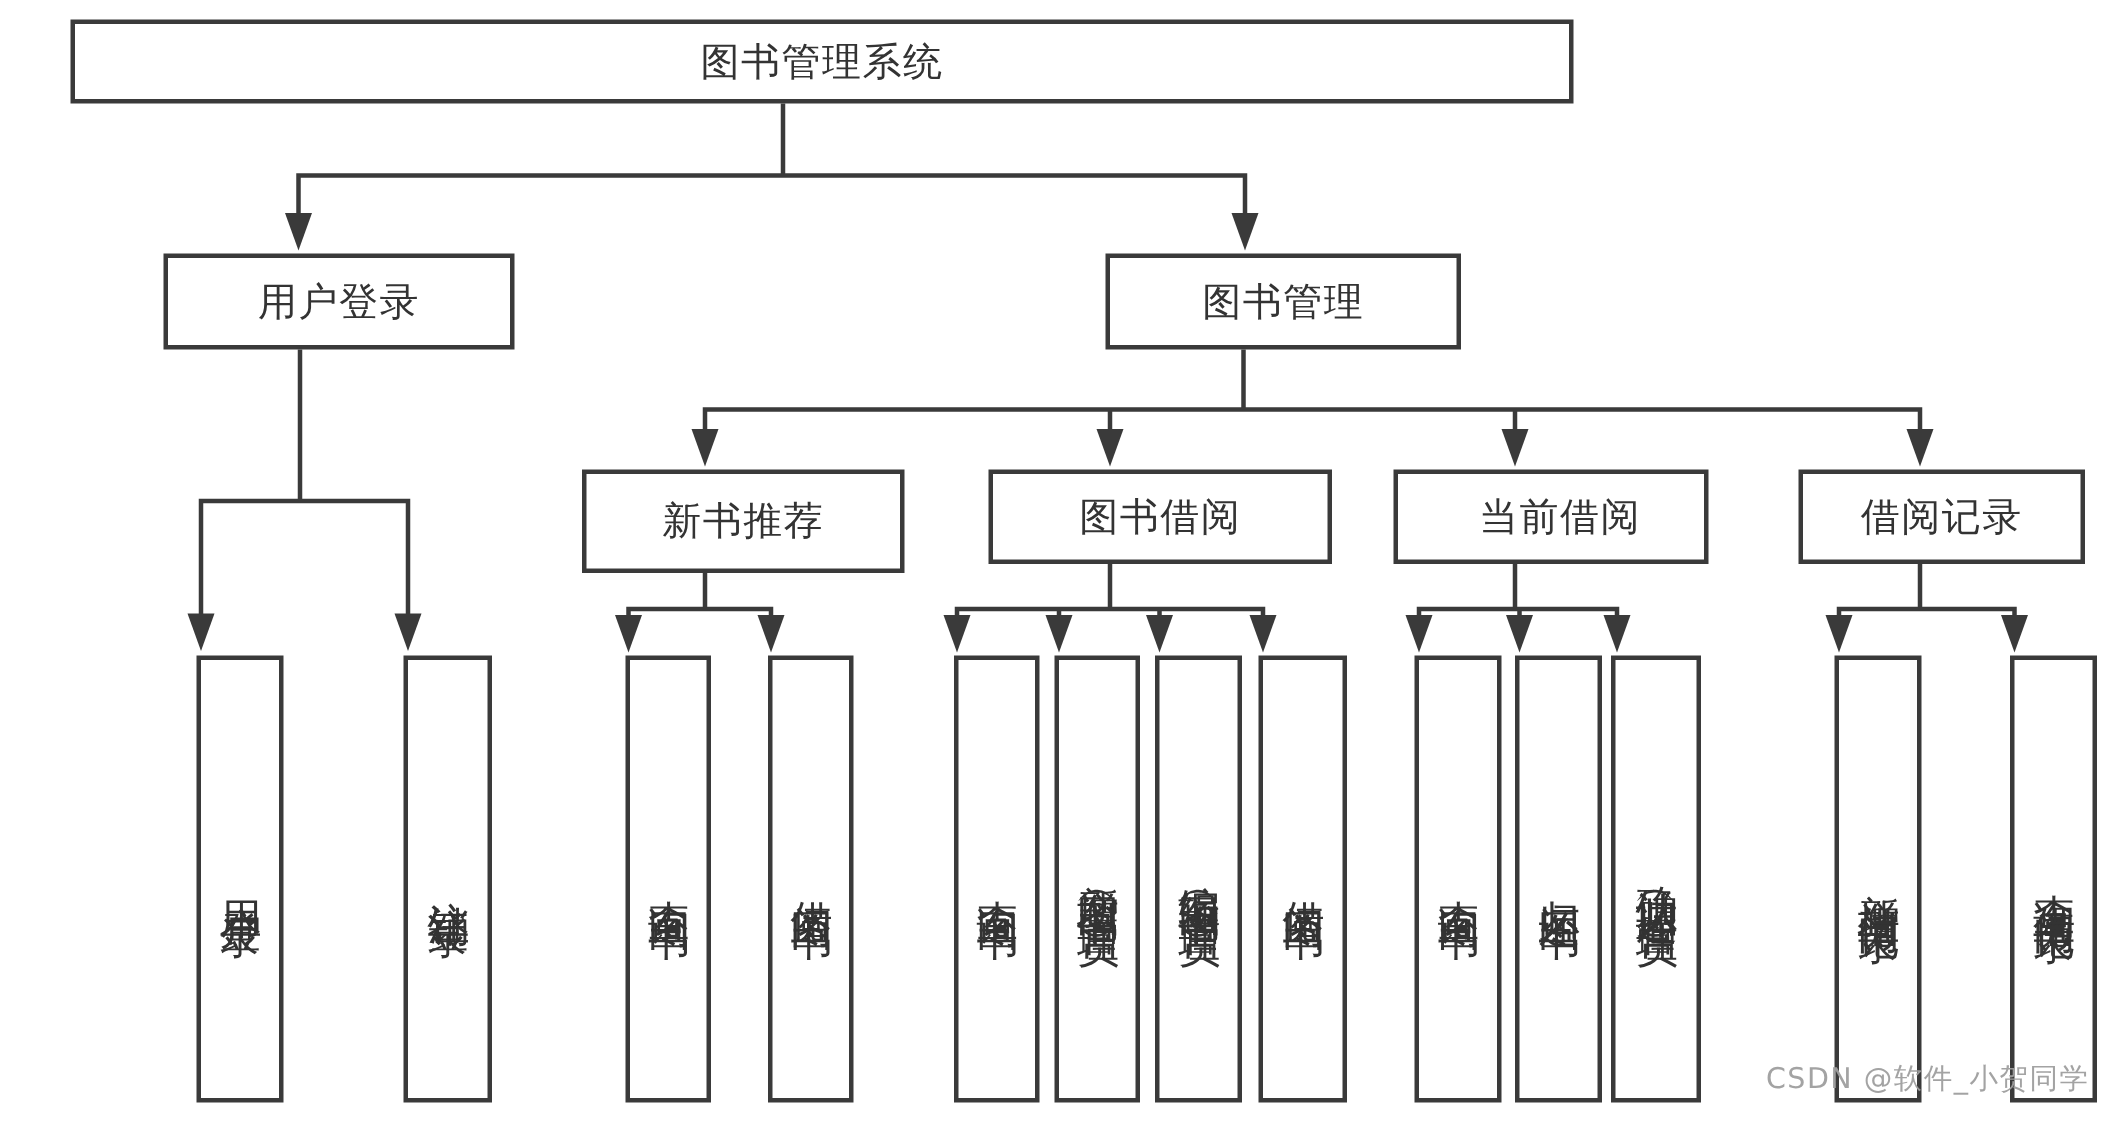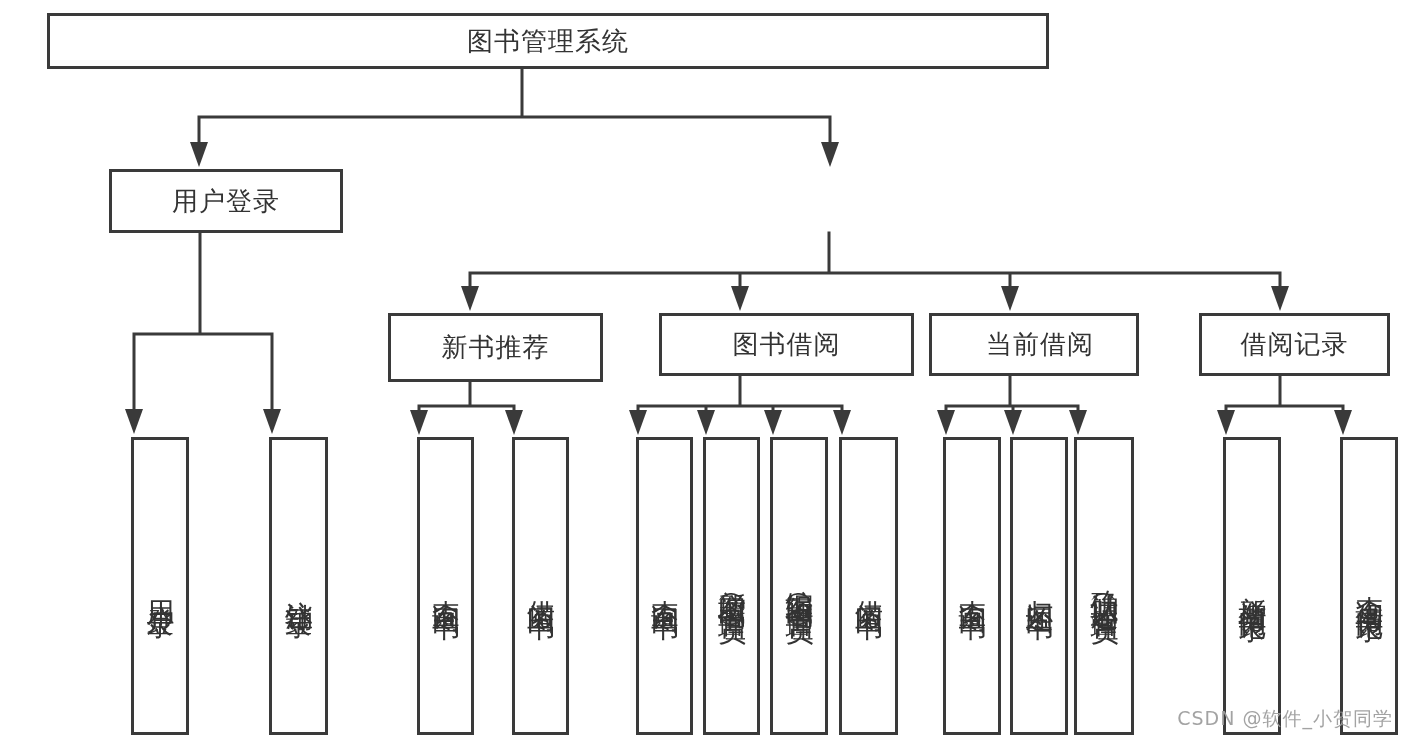--- a/index.html
+++ b/index.html
@@ -94,25 +94,28 @@
     </g>
   </svg>
 
   <div class="node hbox" style="left:21px; top:13px; width:1002px; height:56px;">
     <span class="label">图书管理系统</span>
   </div>
 
   <div class="node hbox" style="left:83px; top:169px; width:234px; height:64px;">
     <span class="label">用户登录</span>
   </div>
+  <div class="node hbox" style="left:711px; top:169px; width:237px; height:64px;">
+    <span class="label">图书管理</span>
+  </div>
 
   <div class="node hbox" style="left:362px; top:313px; width:215px; height:69px;">
     <span class="label">新书推荐</span>
   </div>
-  <div class="node hbox" style="left:633px; top:313px; width:255px; height:63px;">
+  <div class="node hbox" style="left:633px; top:313px; width:229px; height:63px;">
     <span class="label">图书借阅</span>
   </div>
   <div class="node hbox" style="left:903px; top:313px; width:210px; height:63px;padding-left:12px;">
     <span class="label">当前借阅</span>
   </div>
   <div class="node hbox" style="left:1173px; top:313px; width:191px; height:63px;">
     <span class="label">借阅记录</span>
   </div>
 
   <div class="node vbox" style="left:105px; width:58px;">

